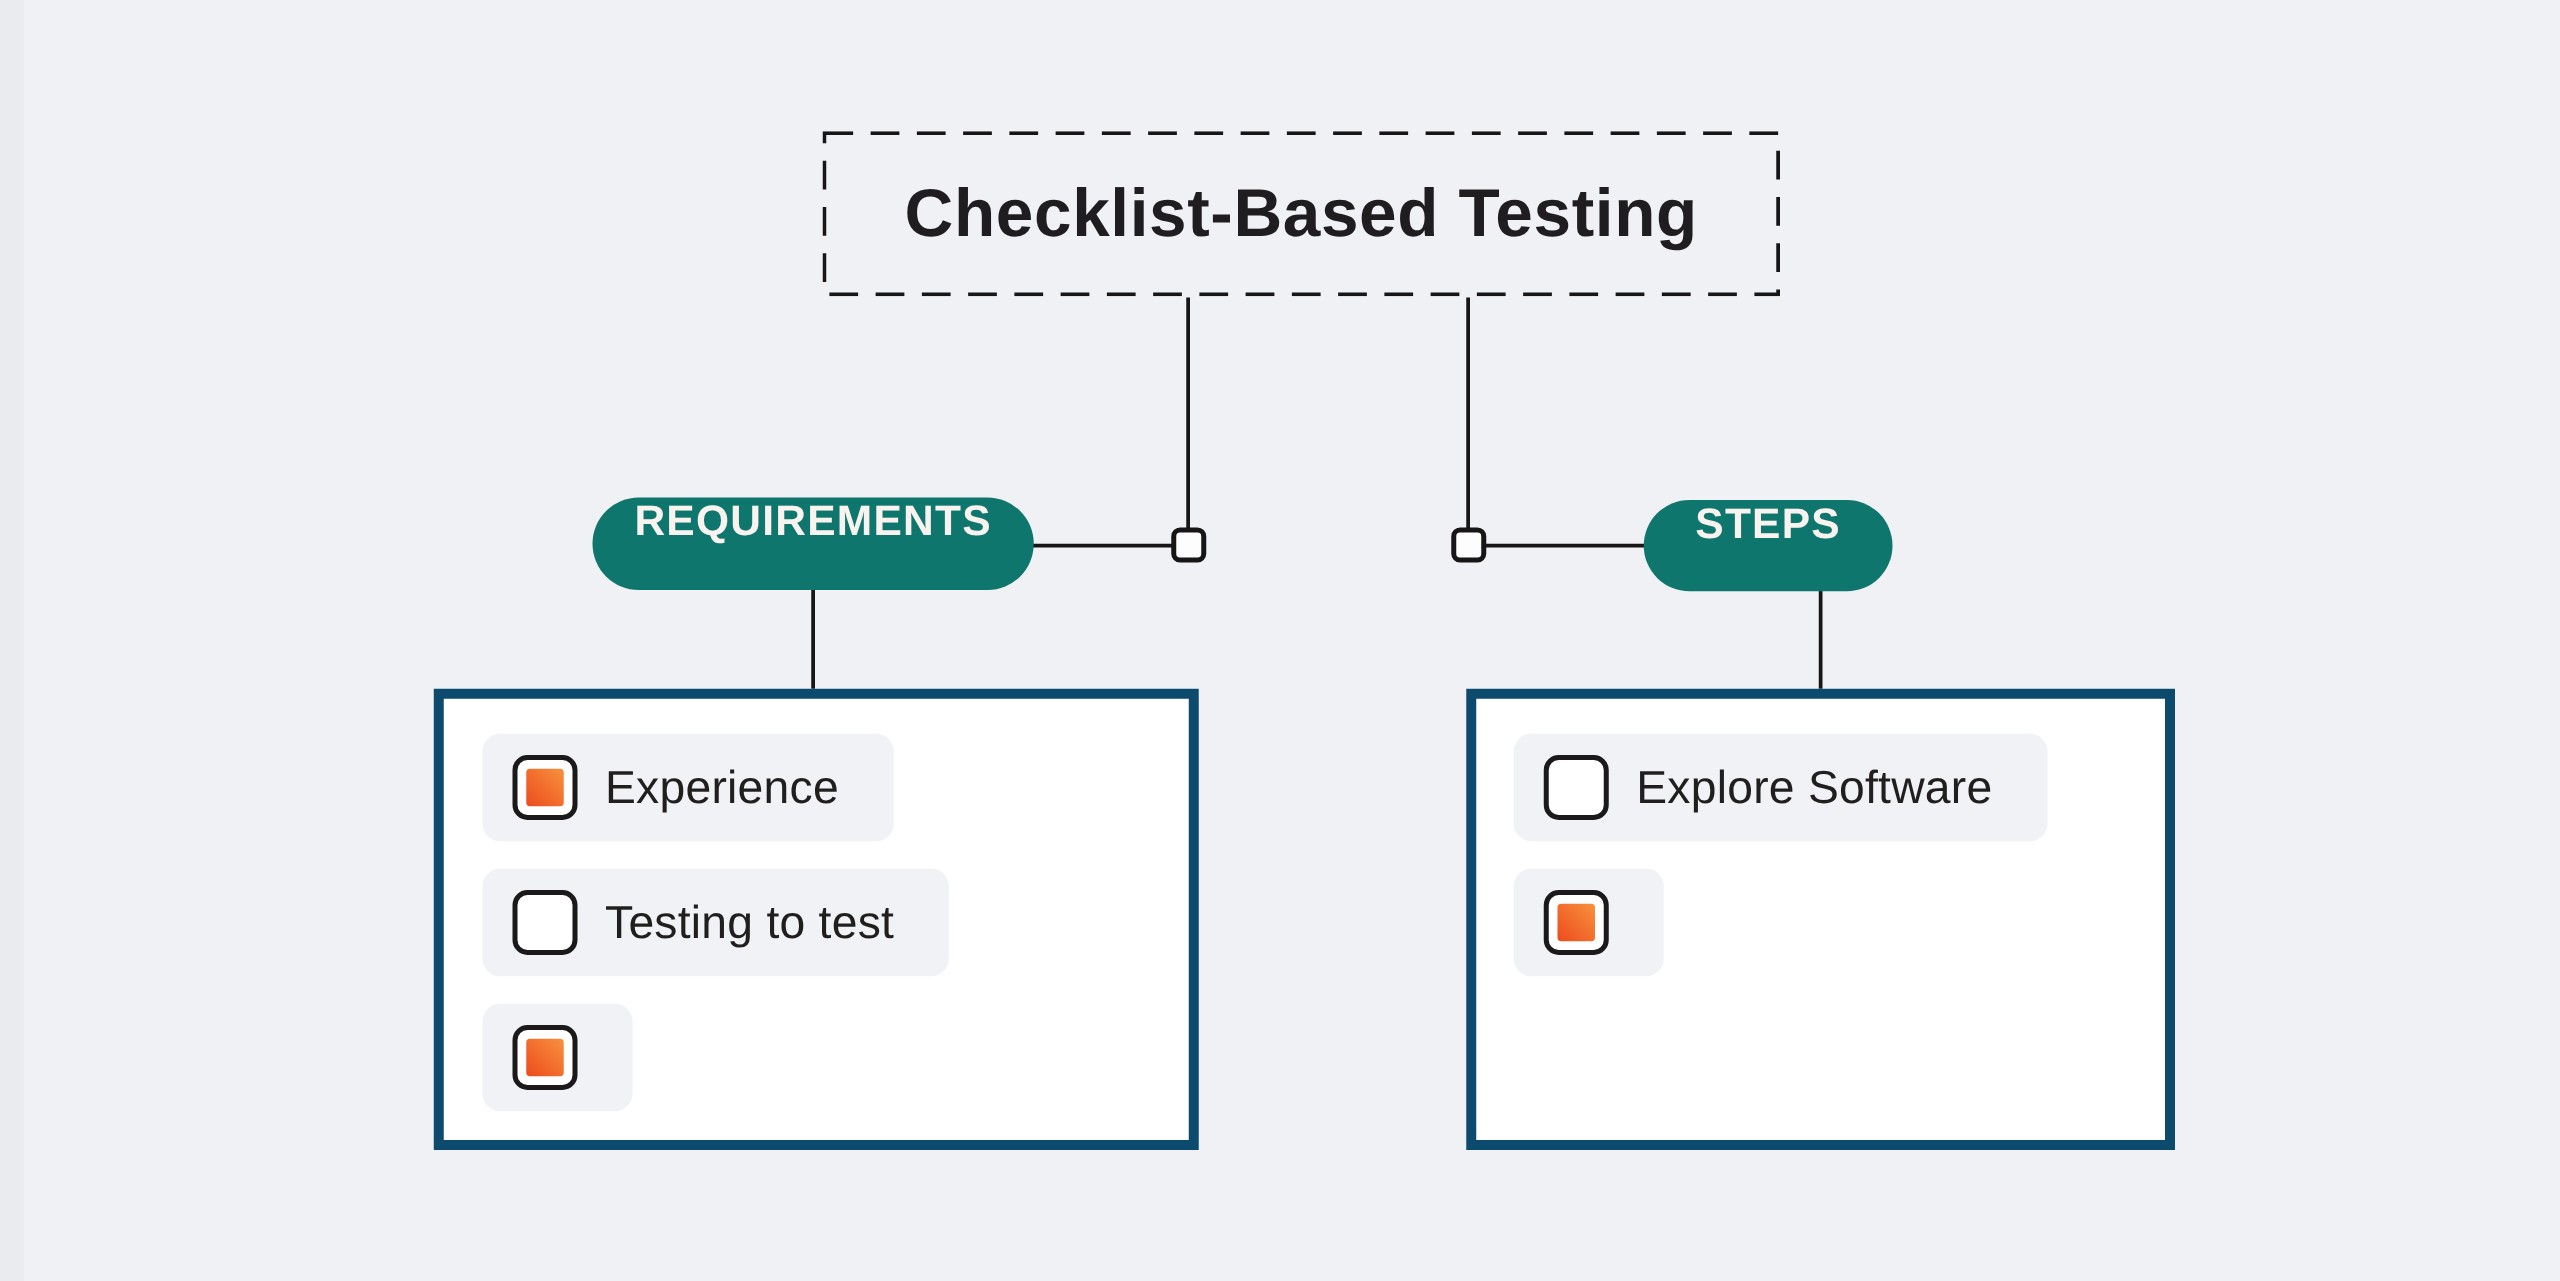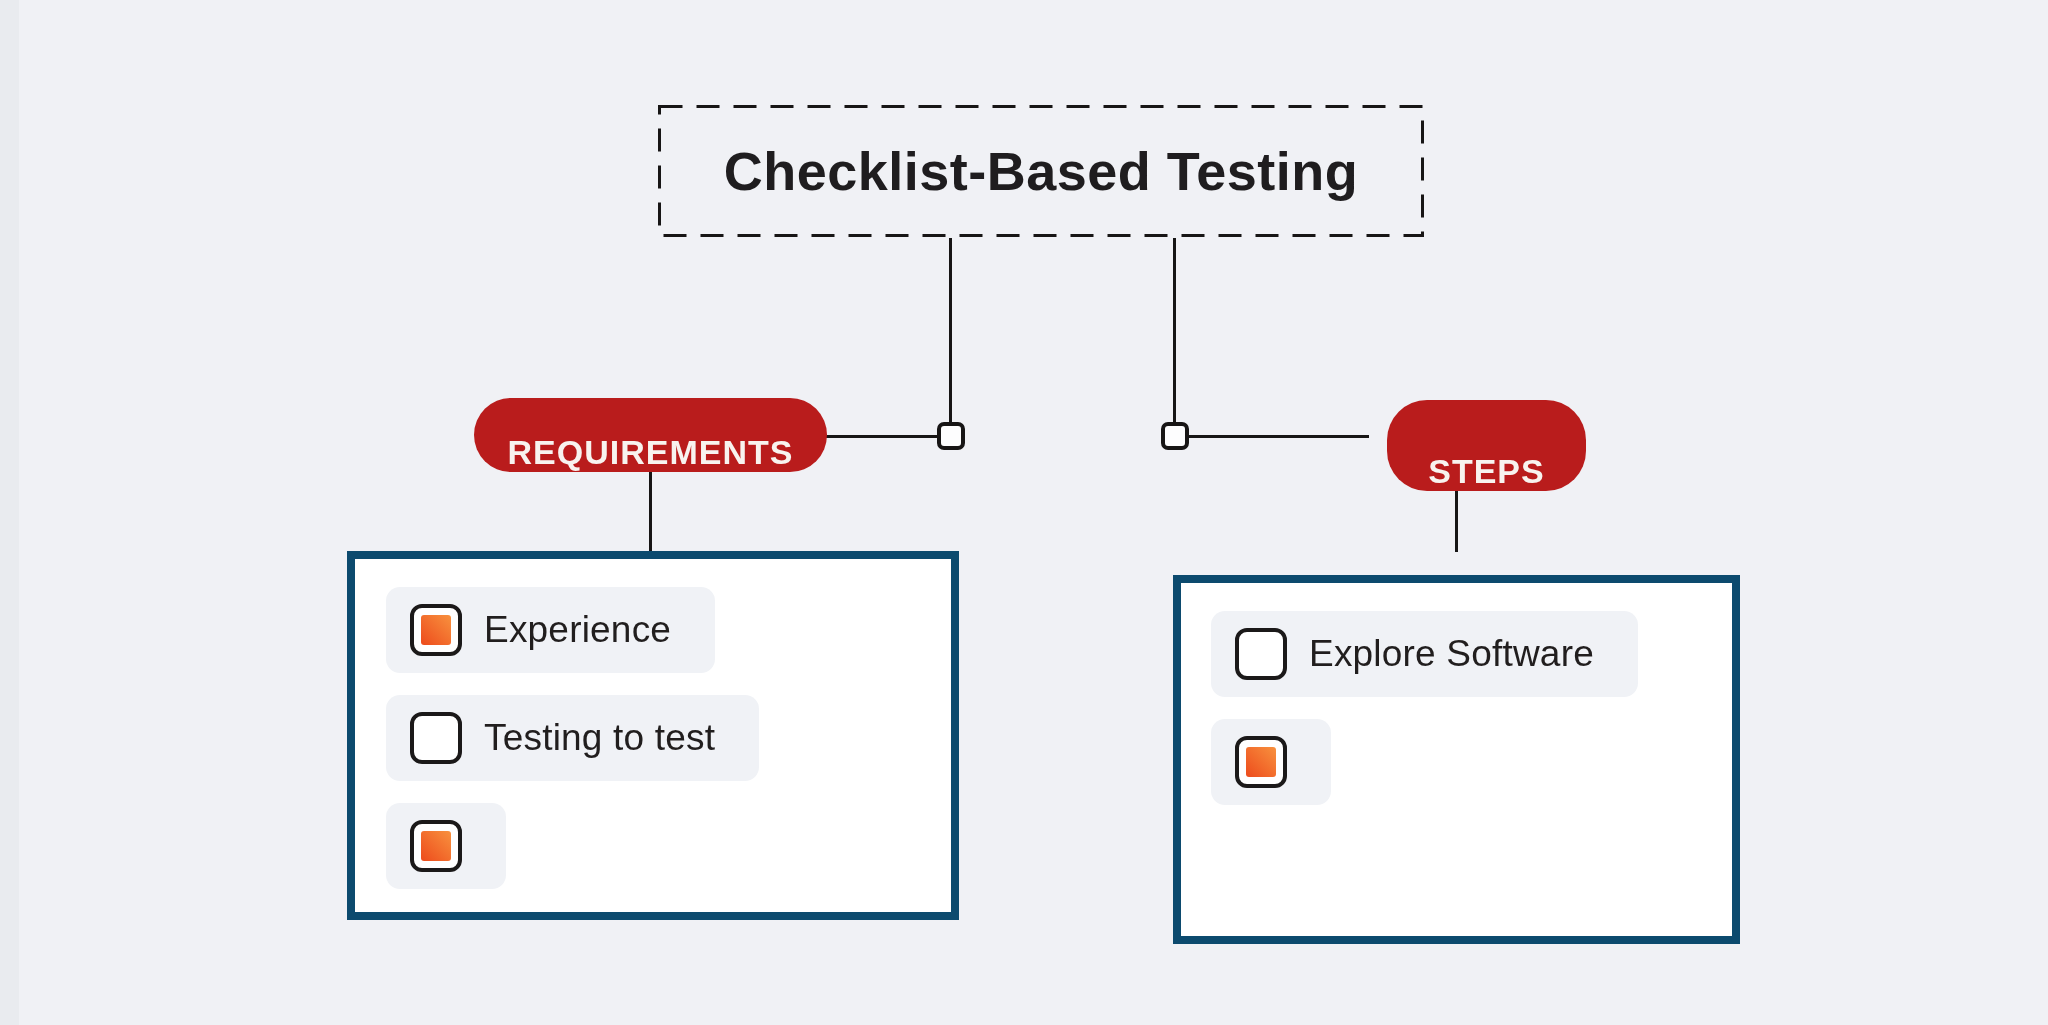--- a/index.html
+++ b/index.html
@@ -61,49 +61,49 @@
     background: #fdfdfe;
     border: 4px solid #171515;
     border-radius: 7px;
   }
   .conn-left  { left: 918px;  top: 422px; }
   .conn-right { left: 1142px; top: 422px; }
 
   
   .pill {
     position: absolute;
-    background: #b91c1c;
+    background: #0f766e;
     border-radius: 40px;
     display: flex;
-    align-items: flex-end;
+    align-items: flex-start;
     justify-content: center;
   }
   .pill-label {
     color: #f8f3ef;
     font-size: 34px;
     font-weight: 700;
     letter-spacing: 1px;
     white-space: nowrap;
   }
   .pill-requirements { left: 455px;  top: 398px; width: 353px; height: 74px; }
-  .pill-steps        { left: 1368px; top: 400px; width: 199px; height: 91px; }
+  .pill-steps        { left: 1296px; top: 400px; width: 199px; height: 73px; }
 
   
   .card {
     position: absolute;
     box-sizing: border-box;
     background: #ffffff;
     border: 8px solid #0c4a6e;
     display: flex;
     flex-direction: column;
     align-items: flex-start;
     gap: 22px;
   }
   .card-left  { left: 328px;  top: 551px; width: 612px; height: 369px; padding: 28px 0 0 31px; }
-  .card-right { left: 1154px; top: 575px; width: 567px; height: 369px; padding: 28px 0 0 30px; }
+  .card-right { left: 1154px; top: 551px; width: 567px; height: 369px; padding: 28px 0 0 30px; }
 
   
   .row {
     height: 86px;
     border-radius: 14px;
     background: #f0f2f6;
     display: inline-flex;
     align-items: center;
     gap: 22px;
     padding: 0 44px 0 24px;

